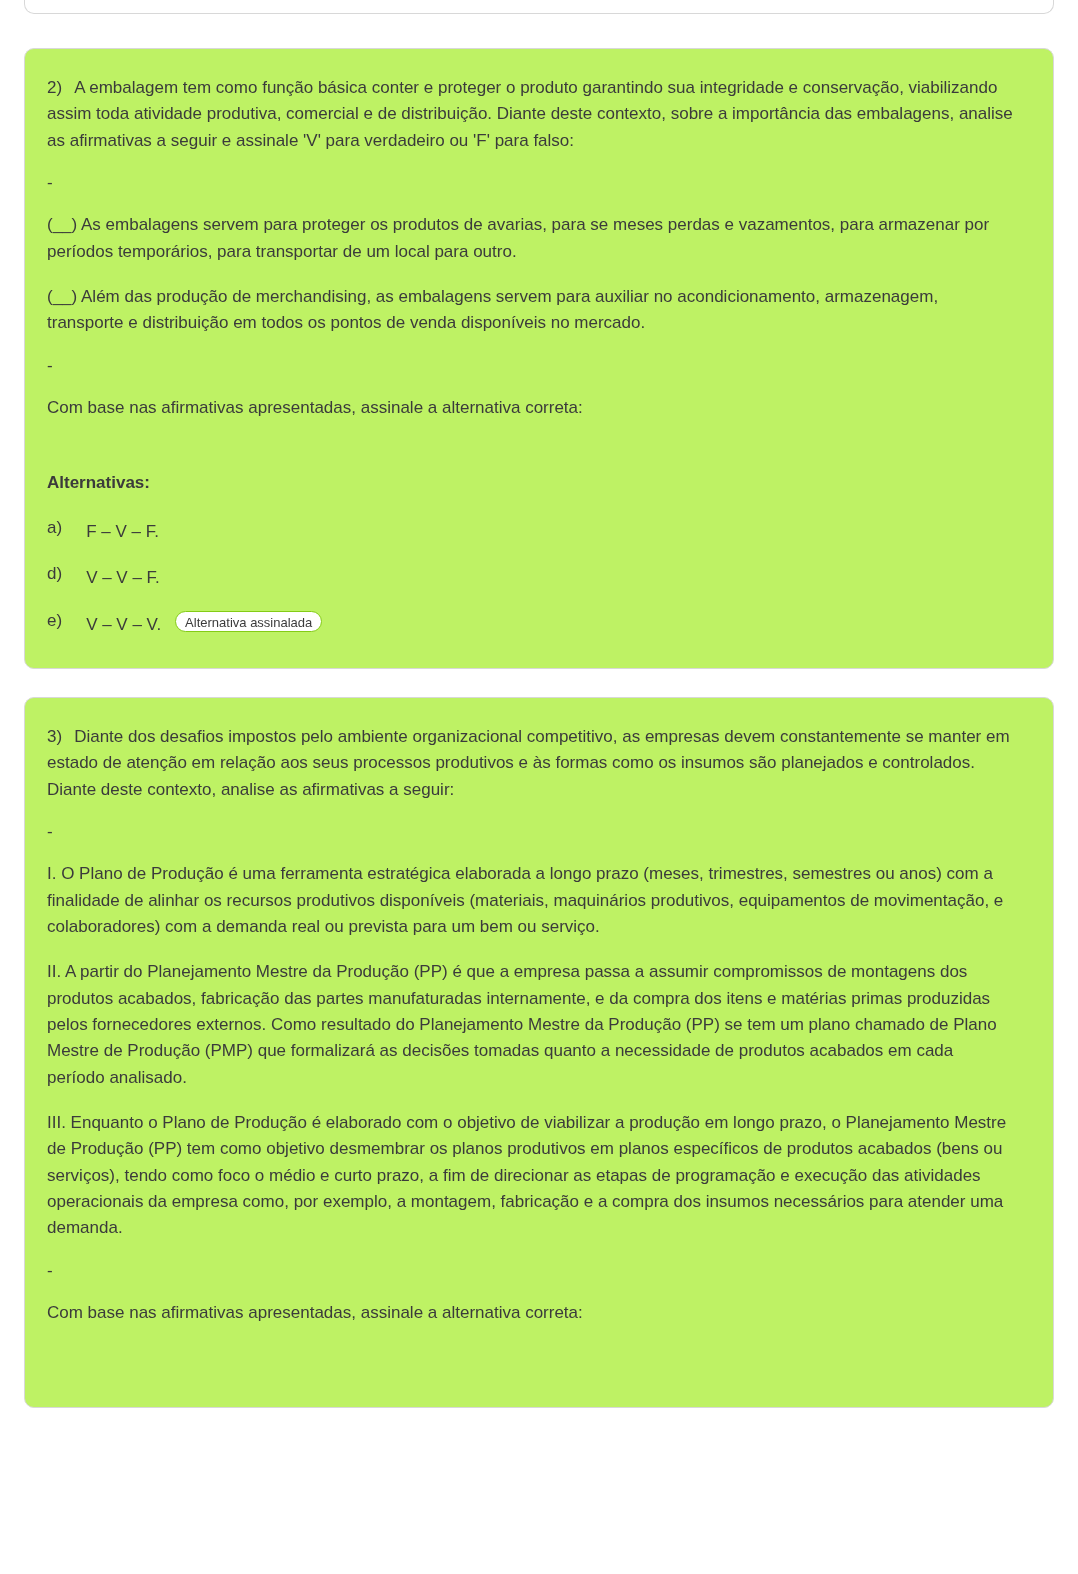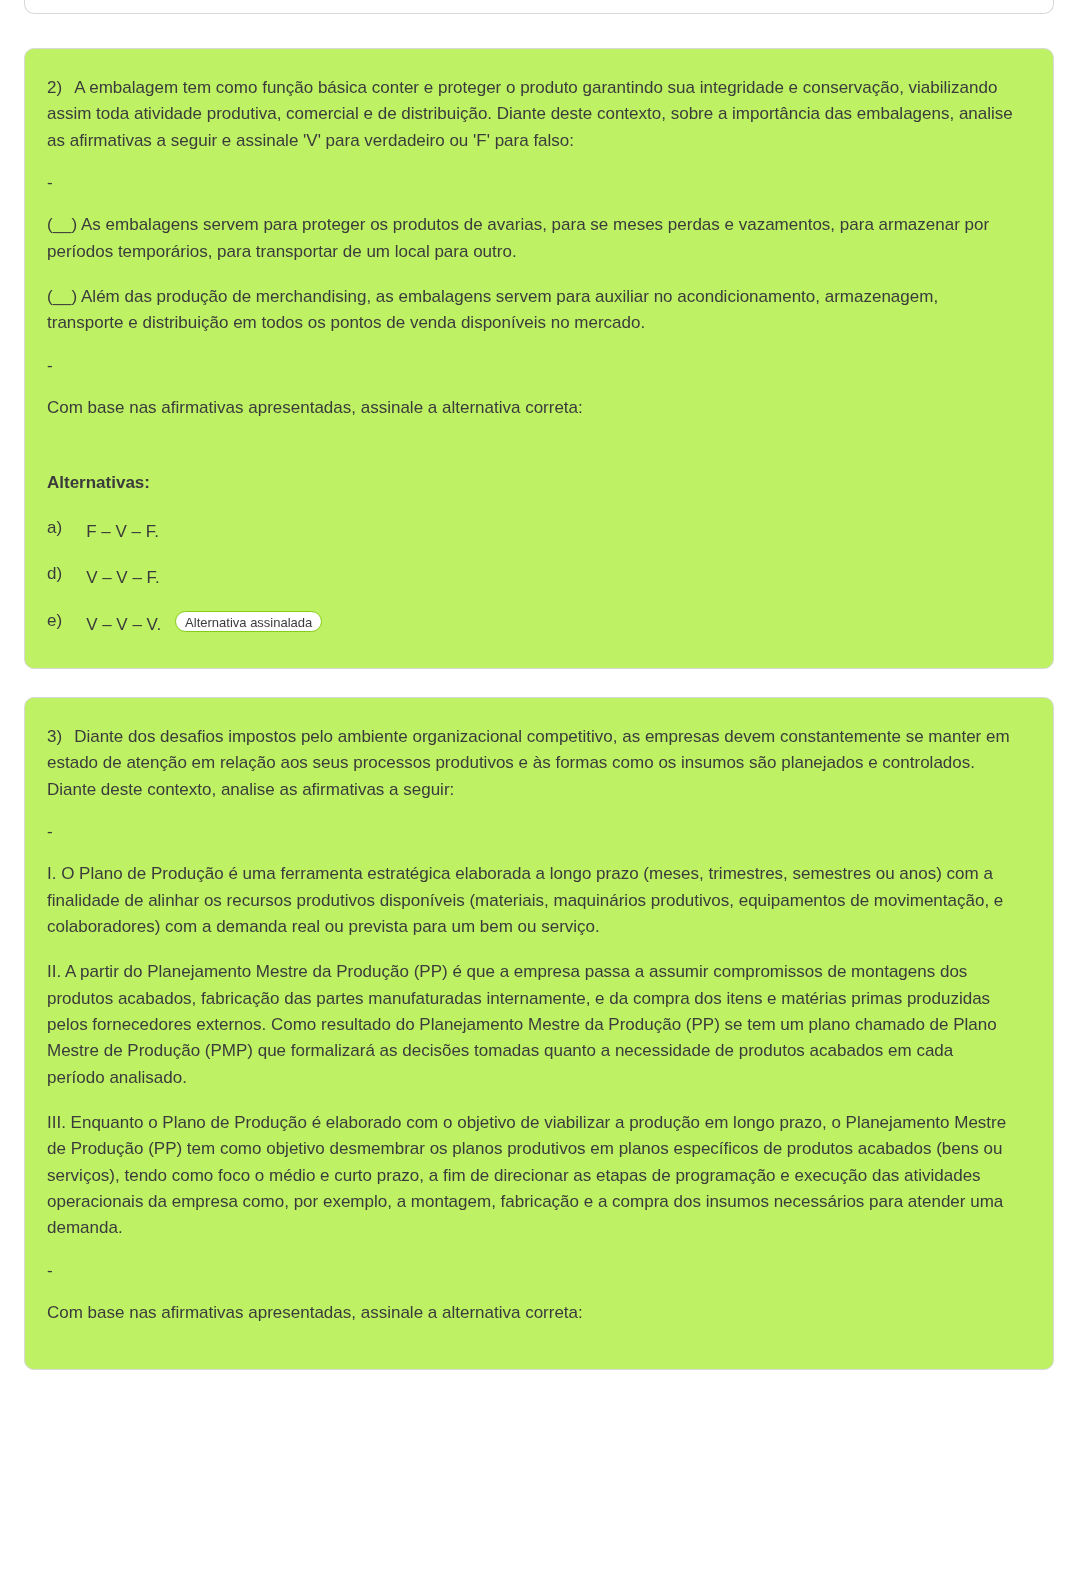--- a/index.html
+++ b/index.html
@@ -22,21 +22,21 @@
   }
   .card-fragment {
     margin: 0 24px;
     height: 14px;
     border: 1px solid #d8d8d8;
     border-top: none;
     border-radius: 0 0 10px 10px;
     background: #ffffff;
   }
   .card-q2 { margin-top: 34px; }
-  .card-q3 { margin-top: 28px; padding-bottom: 42px; }
+  .card-q3 { margin-top: 28px; padding-bottom: 80px; }
   .card p { margin-bottom: 19px; }
   .card p:last-child { margin-bottom: 0; }
   .qnum { margin-right: 12px; }
   .sep { line-height: 1.2; }
   .alternatives-title {
     font-weight: bold;
     margin-top: 48px;
     margin-bottom: 28px;
   }
   .alt-row { margin-bottom: 20px; white-space: nowrap; }

